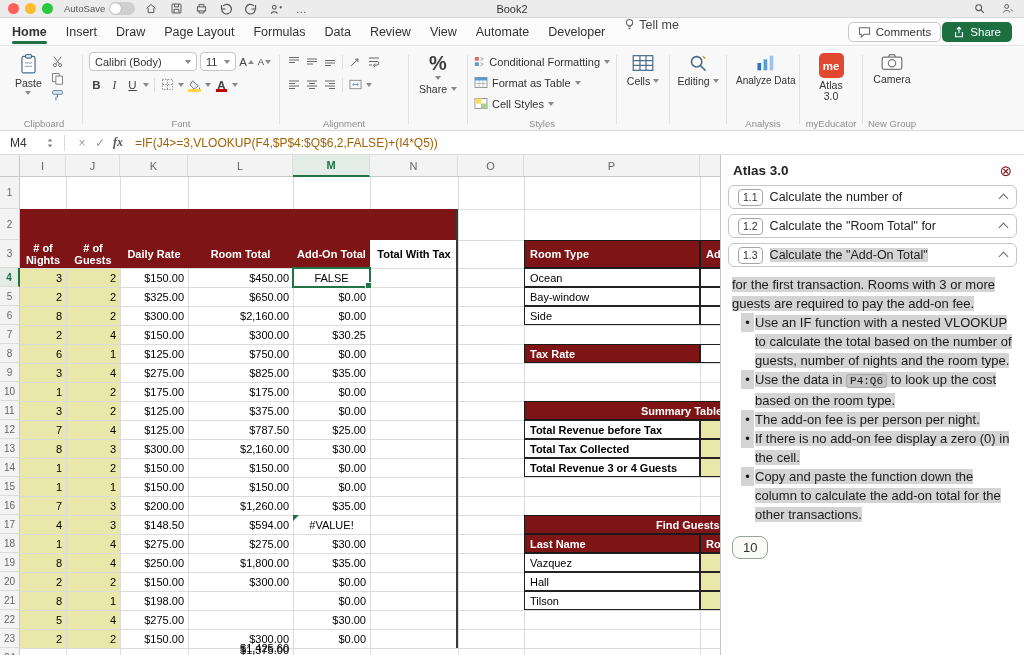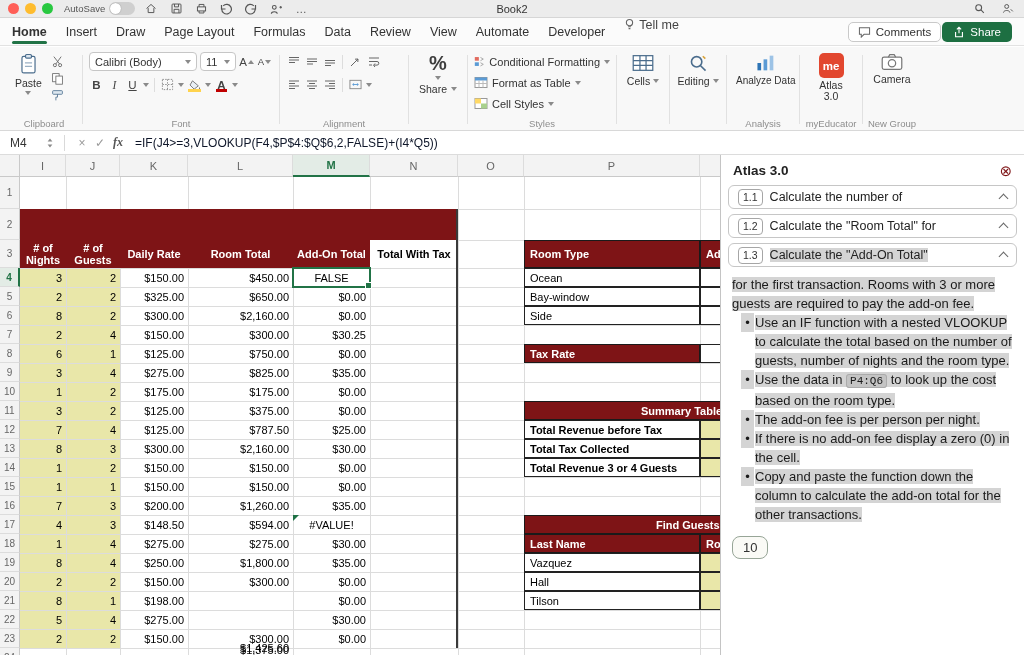--- a/index.html
+++ b/index.html
@@ -69,21 +69,21 @@
 
   
   .fbar{position:absolute;top:131px;left:0;right:0;height:24px;background:#fff;border-bottom:1px solid #dcdcdc;
         display:flex;align-items:center;font-size:12px;color:#333;z-index:27;}
   .namebox{width:44px;padding-left:10px;}
   .stepper{display:flex;flex-direction:column;gap:2px;width:12px;align-items:center;}
   .stepper .car{transform:scale(.8);}
   .fdiv{width:1px;height:16px;background:#d9d9d9;margin:0 8px;}
   .fbtn{width:18px;text-align:center;color:#9a9a9a;font-size:12px;}
   .fx{font-style:italic;font-family:"Liberation Serif",serif;color:#555;font-weight:600;}
-  .formula{margin-left:8px;white-space:nowrap;color:#0f172a;}
+  .formula{margin-left:8px;white-space:nowrap;color:#a16207;}
 
   
   #sheet{position:absolute;top:155px;left:0;width:720px;height:500px;overflow:hidden;background:#fff;}
   #sheet > div{position:absolute;}
   .corner{background:#f3f3f3;border-right:1px solid #c9c9c9;border-bottom:1px solid #c9c9c9;}
   .colhdr{background:#f3f3f3;border-right:1px solid #dcdcdc;border-bottom:1px solid #c9c9c9;
           font-size:11px;color:#666;display:flex;align-items:center;justify-content:center;}
   .colhdr.sel{background:#e3ece6;border-bottom:2px solid #217346;color:#217346;font-weight:700;}
   .rowhdr{background:#f3f3f3;border-right:1px solid #c9c9c9;border-bottom:1px solid #dcdcdc;
           font-size:10px;color:#666;display:flex;align-items:center;justify-content:center;}

